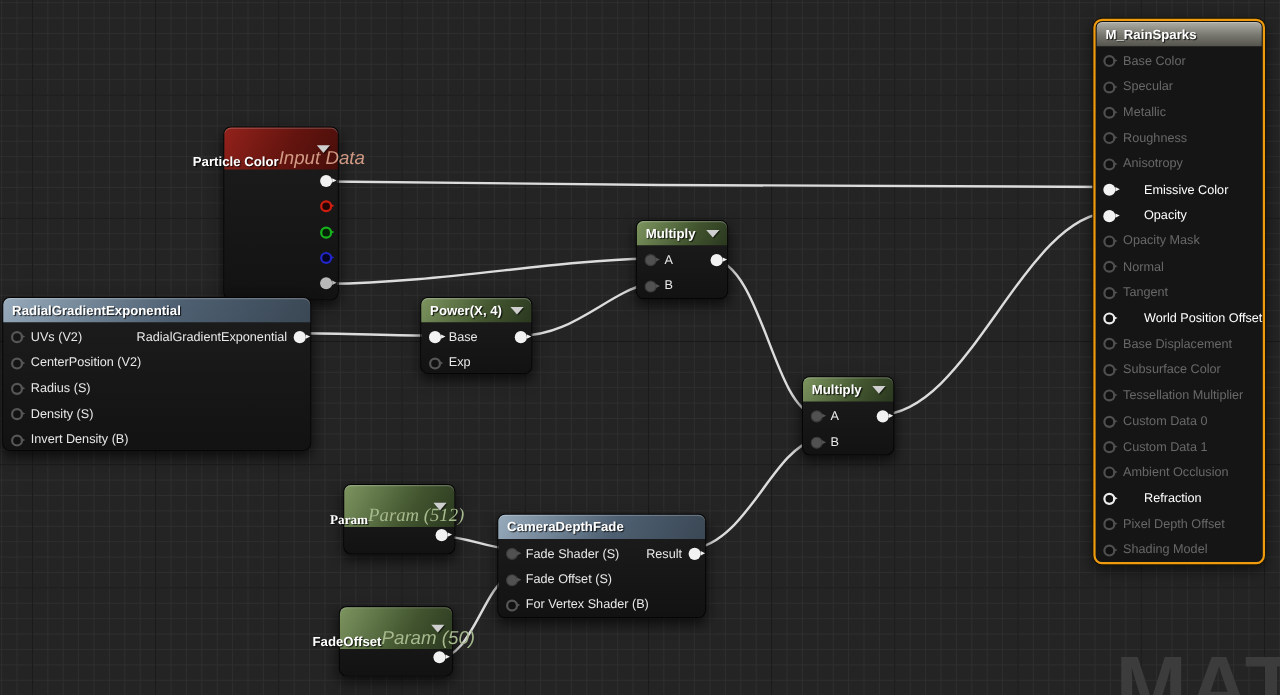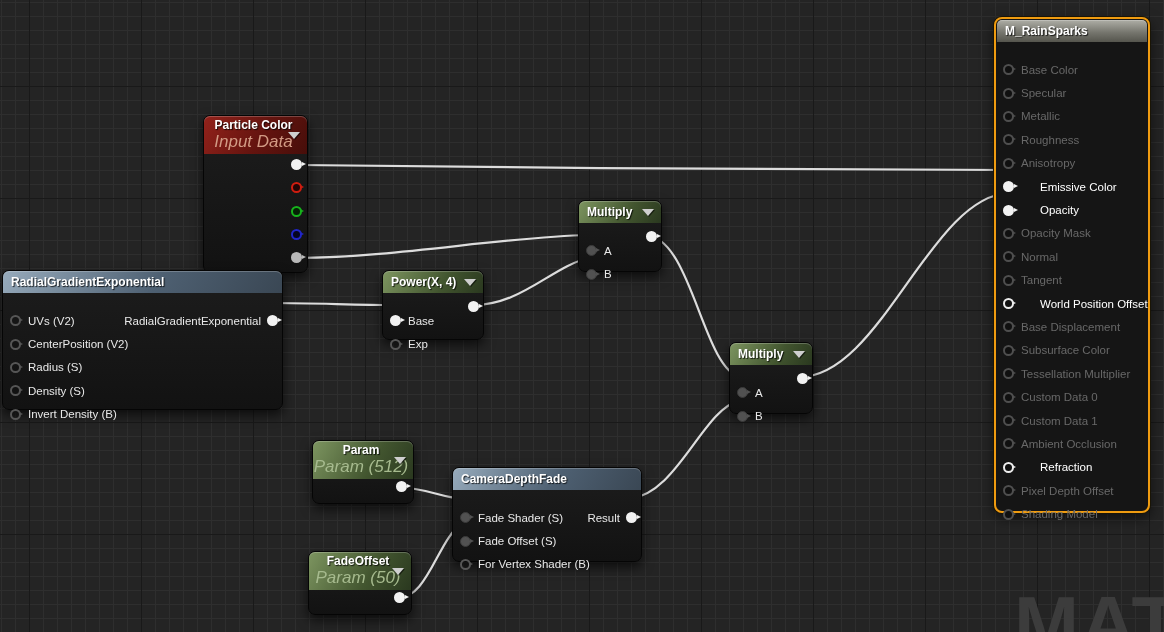--- a/index.html
+++ b/index.html
@@ -24,33 +24,33 @@
 
   .node{
     position:absolute;z-index:2;box-sizing:border-box;
     background:linear-gradient(#1d1d1d,#121212);
     border:1px solid #050505;border-radius:7px;
     box-shadow:0 5px 12px rgba(0,0,0,.65);
     color:#e6e6e6;
   }
   .hdr{position:relative;height:22px;display:flex;align-items:center;padding:0 12px 0 8px;
        border-radius:6px 6px 0 0;box-shadow:inset 0 1px 0 rgba(255,255,255,.22);}
-  .hdr.two{height:38px;flex-direction:column;align-items:center;justify-content:center;}
+  .hdr.two{height:38px;flex-direction:row;align-items:flex-end;justify-content:center;}
   .hdr-title{font-size:12px;font-weight:bold;color:#fff;text-shadow:1px 1px 1px rgba(0,0,0,.8);white-space:nowrap;line-height:1.2;}
   .hdr-sub{font-size:17px;font-style:italic;line-height:1.15;white-space:nowrap;}
   .hdr-red{background:linear-gradient(120deg,#93221b,#64140f 55%,#470e0a);}
   .hdr-red .hdr-sub{color:#d29a84;}
   .hdr-green{background:linear-gradient(120deg,#7d9560,#42552f 60%,#2a381f);}
   .hdr-green .hdr-sub{color:#a6ba8e;}
   .hdr-blue{background:linear-gradient(120deg,#97abbc,#4e6072 55%,#3a4754);}
   .dd-arrow{position:absolute;right:7px;top:50%;margin-top:-3px;width:0;height:0;
     border-left:6px solid transparent;border-right:6px solid transparent;border-top:7px solid #cfcfcf;
     filter:drop-shadow(1px 1px 0 rgba(0,0,0,.55));}
 
-  .body{position:relative;padding-top:16px;}
+  .body{position:relative;padding-top:2px;}
   .row{display:flex;align-items:center;height:23.4px;padding:0 6px 0 7px;gap:7px;font-size:11.5px;}
   .lbl{white-space:nowrap;color:#e8e8e8;}
   .right{margin-left:auto;display:flex;align-items:center;gap:6px;margin-right:-2px;}
 
   .pin{width:11px;height:11px;border-radius:50%;box-sizing:border-box;position:relative;flex:none;}
   .pin::after{content:"";position:absolute;left:100%;top:50%;margin-top:-2.5px;
     border-top:2.5px solid transparent;border-bottom:2.5px solid transparent;border-left:4px solid currentColor;}
   .pin-fw{background:#f2f2f2;color:#f2f2f2;}
   .pin-fg{background:#515151;color:#515151;border:1px solid #3b3b3b;}
   .pin-og{border:2px solid #565656;color:#565656;background:rgba(16,16,16,.4);}
@@ -182,21 +182,21 @@
         <span class="lbl">A</span>
       </div>
       <div class="row">
         <span class="pin pin-fg"></span>
         <span class="lbl">B</span>
       </div>
       <span class="pin pin-fw abs" style="right:4px;top:7.5px;"></span>
     </div>
   </div>
 
-  <div class="node" style="left:312px;top:440px;width:102px;height:64px;">
+  <div class="node" style="left:312px;top:440px;width:102px;height:64px;font-family:Liberation Serif, serif;">
     <div class="hdr hdr-green two">
       <span class="hdr-title">Param</span>
       <span class="hdr-sub">Param (512)</span>
       <span class="dd-arrow"></span>
     </div>
     <div class="body">
       <span class="pin pin-fw abs" style="right:6px;top:1.5px;"></span>
     </div>
   </div>
 

